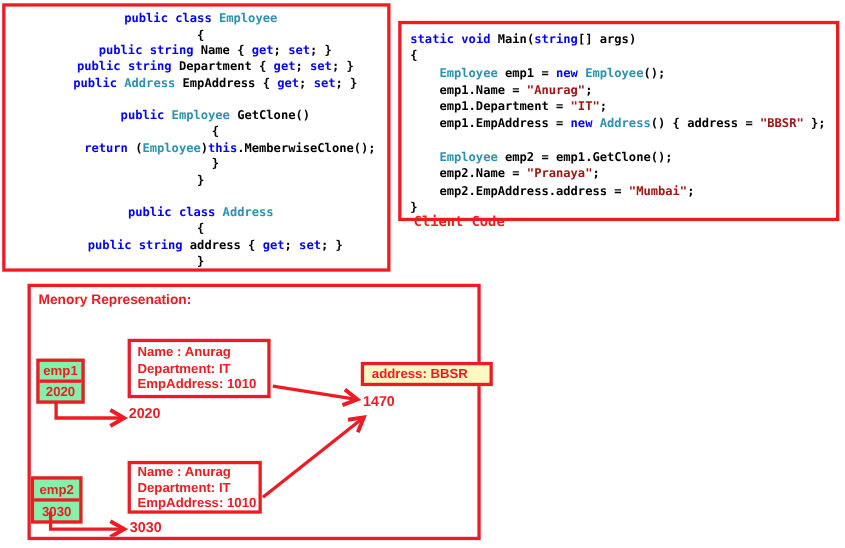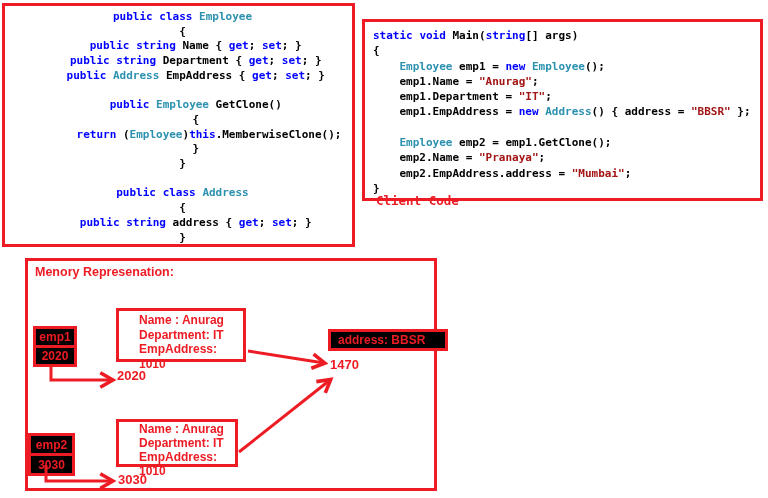--- a/index.html
+++ b/index.html
@@ -32,41 +32,41 @@
   #memory-box {
     position:absolute; left:1px; top:258px; width:412px; height:233px;
     box-sizing:border-box; border:3px solid var(--red); background:#fff;margin-left:24px;
   }
   #memory-title {
     position:absolute; left:7px; top:4px; color:var(--red);
     font-weight:bold; font-size:12.5px;
   }
   .var-box {
     position:absolute; box-sizing:border-box; border:3px solid var(--red);
-    display:flex; flex-direction:column; background:#000000;
+    display:flex; flex-direction:column; background:#86efac;
   }
   .var-cell {
     flex:1; display:flex; align-items:center; justify-content:center;
     color:var(--red); font-weight:bold; font-size:12px;
   }
   .var-cell-bottom { border-top:3px solid var(--red); }
   #emp1-box { left:5px; top:65px;  width:44px; height:41px; }
   #emp2-box { left:0px; top:172px; width:47px; height:43px; }
 
   .obj-box {
     position:absolute; box-sizing:border-box; border:3px solid var(--red);
     background:#fff; color:var(--red); font-weight:bold; font-size:12px;
-    padding-left:20px;
+    padding-left:6px;
   }
   #obj1-box { left:88px; top:47px;  width:130px; height:54px; line-height:14.5px; padding-top:2px; }
   #obj2-box { left:88px; top:158px; width:122px; height:48px; line-height:14px;  padding-top:0px; }
 
   #addr-box {
     position:absolute; left:300px; top:68px; width:120px; height:22px;
-    box-sizing:border-box; border:3px solid var(--red); background:#000000;
+    box-sizing:border-box; border:3px solid var(--red); background:#fef9c3;
     color:var(--red); font-weight:bold; font-size:12px; line-height:16px; padding-left:7px;
   }
   .mem-label {
     position:absolute; color:var(--red); font-weight:bold; font-size:13px;
   }
   #label-2020 { left:89px;  top:107px; }
   #label-1010 { left:302px; top:96px;  }
   #label-3030 { left:90px;  top:211px; }
 
   #memory-arrows {

